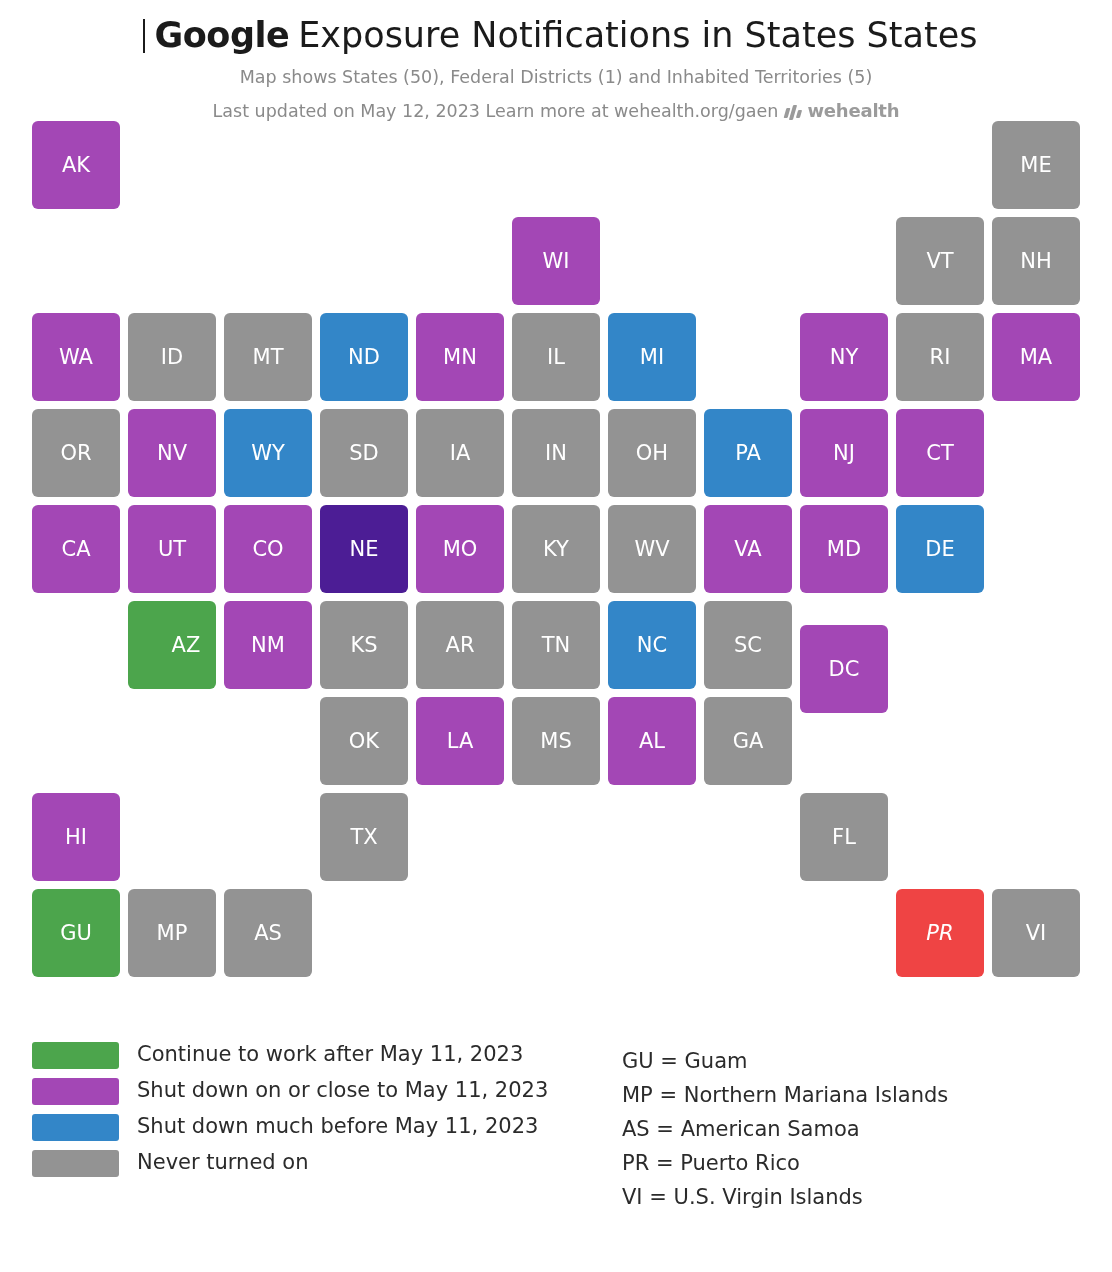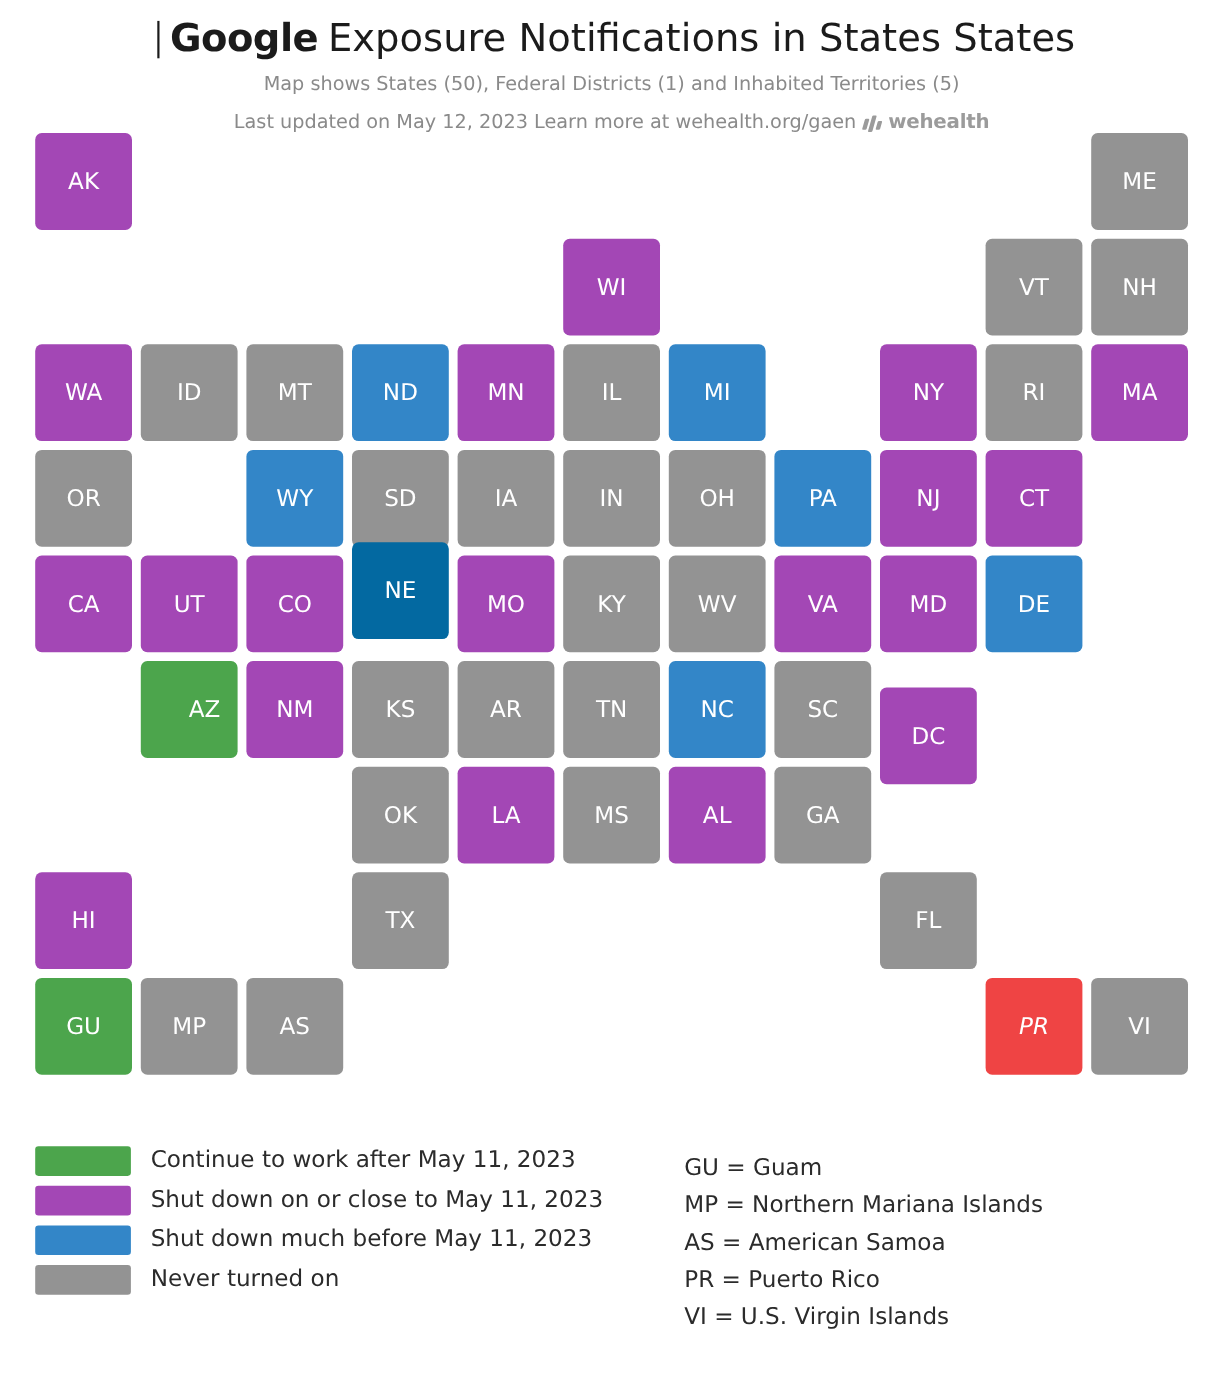--- a/index.html
+++ b/index.html
@@ -189,32 +189,33 @@
       <div class="cell" style="left: 128px; top: 192px; background: rgb(147, 147, 147);">ID</div>
       <div class="cell" style="left: 224px; top: 192px; background: rgb(147, 147, 147);">MT</div>
       <div class="cell" style="left: 320px; top: 192px; background: rgb(51, 134, 200);">ND</div>
       <div class="cell" style="left: 416px; top: 192px; background: rgb(163, 71, 181);">MN</div>
       <div class="cell" style="left: 512px; top: 192px; background: rgb(147, 147, 147);">IL</div>
       <div class="cell" style="left: 608px; top: 192px; background: rgb(51, 134, 200);">MI</div>
       <div class="cell" style="left: 800px; top: 192px; background: rgb(163, 71, 181);">NY</div>
       <div class="cell" style="left: 896px; top: 192px; background: rgb(147, 147, 147);">RI</div>
       <div class="cell" style="left: 992px; top: 192px; background: rgb(163, 71, 181);">MA</div>
       <div class="cell" style="left: 32px; top: 288px; background: rgb(147, 147, 147);">OR</div>
+      <div class="cell" style="left: 128px; top: 288px; background: rgb(163, 71, 181);">NV</div>
       <div class="cell" style="left: 224px; top: 288px; background: rgb(51, 134, 200);">WY</div>
       <div class="cell" style="left: 320px; top: 288px; background: rgb(147, 147, 147);">SD</div>
       <div class="cell" style="left: 416px; top: 288px; background: rgb(147, 147, 147);">IA</div>
       <div class="cell" style="left: 512px; top: 288px; background: rgb(147, 147, 147);">IN</div>
       <div class="cell" style="left: 608px; top: 288px; background: rgb(147, 147, 147);">OH</div>
       <div class="cell" style="left: 704px; top: 288px; background: rgb(51, 134, 200);">PA</div>
       <div class="cell" style="left: 800px; top: 288px; background: rgb(163, 71, 181);">NJ</div>
       <div class="cell" style="left: 896px; top: 288px; background: rgb(163, 71, 181);">CT</div>
       <div class="cell" style="left: 32px; top: 384px; background: rgb(163, 71, 181);">CA</div>
       <div class="cell" style="left: 128px; top: 384px; background: rgb(163, 71, 181);">UT</div>
       <div class="cell" style="left: 224px; top: 384px; background: rgb(163, 71, 181);">CO</div>
-      <div class="cell" style="left: 320px; top: 372px; background: #0369a1;">NE</div>
+      <div class="cell" style="left: 320px; top: 384px; background: #4c1d95;">NE</div>
       <div class="cell" style="left: 416px; top: 384px; background: rgb(163, 71, 181);">MO</div>
       <div class="cell" style="left: 512px; top: 384px; background: rgb(147, 147, 147);">KY</div>
       <div class="cell" style="left: 608px; top: 384px; background: rgb(147, 147, 147);">WV</div>
       <div class="cell" style="left: 704px; top: 384px; background: rgb(163, 71, 181);">VA</div>
       <div class="cell" style="left: 800px; top: 384px; background: rgb(163, 71, 181);">MD</div>
       <div class="cell" style="left: 896px; top: 384px; background: rgb(51, 134, 200);">DE</div>
       <div class="cell" style="left: 128px; top: 480px; background: rgb(76, 165, 76); padding-left: 28px;">AZ</div>
       <div class="cell" style="left: 224px; top: 480px; background: rgb(163, 71, 181);">NM</div>
       <div class="cell" style="left: 320px; top: 480px; background: rgb(147, 147, 147);">KS</div>
       <div class="cell" style="left: 416px; top: 480px; background: rgb(147, 147, 147);">AR</div>

